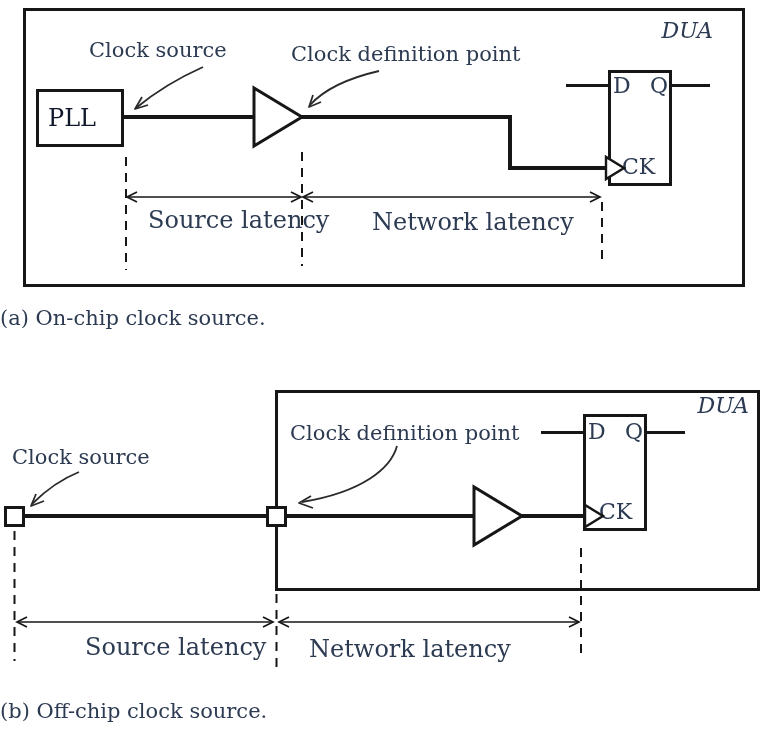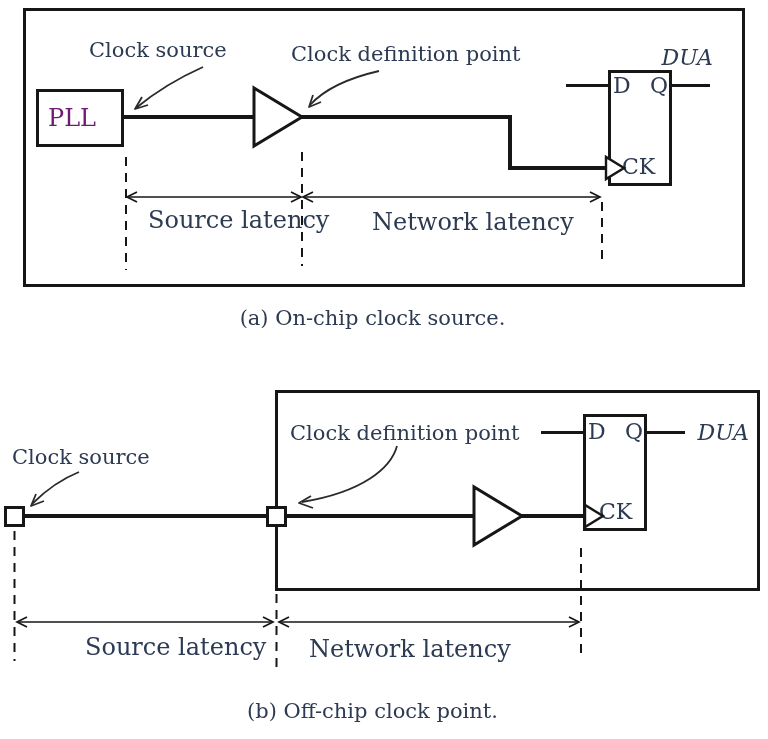--- a/index.html
+++ b/index.html
@@ -24,32 +24,32 @@
   }
   .label {
     position: absolute;
     color: #2c3a52;
     font-size: 24px;
     line-height: 1.1;
     white-space: nowrap;
     z-index: 9;
   }
   .pin { font-size: 22px; }
-  .dua { font-style: italic; font-size: 22px; text-align: right; margin-top: 27px; }
+  .dua { font-style: italic; font-size: 22px; text-align: right; }
   .pll-text {
     position: absolute;
     left: 36px; top: 89px;
     width: 72px; height: 58px;
     display: flex; align-items: center; justify-content: center;
-    color: #701a75; font-size: 24px; z-index: 9;
+    color: #0f172a; font-size: 24px; z-index: 9;
   }
   .caption {
     position: absolute;
     left: 0; width: 745px;
-    text-align: center;
+    text-align: left;
     color: #2c3a52;
     font-size: 21px;
     z-index: 9;
   }
   #overlay {
     position: absolute;
     left: 0; top: 0;
     z-index: 10;
     pointer-events: none;
   }
@@ -97,21 +97,21 @@
   <div class="wire" style="left:645px; top:431px; width:40px; height:3px;"></div>
   <div class="label pin" style="left:588px; top:420px;">D</div>
   <div class="label pin" style="left:625px; top:420px;">Q</div>
   <div class="label pin" style="left:599px; top:500px;">CK</div>
 
   <div class="label dua" style="left:676px; top:394px; width:73px;">DUA</div>
   <div class="label" style="left:12px; top:446px; font-size:21px;">Clock source</div>
   <div class="label" style="left:290px; top:422px; font-size:21px;">Clock definition point</div>
   <div class="label" style="left:85px; top:634px;">Source latency</div>
   <div class="label" style="left:309px; top:636px;">Network latency</div>
-  <div class="caption" style="top:699px;">(b) Off-chip clock point.</div>
+  <div class="caption" style="top:699px;">(b) Off-chip clock source.</div>
 
   <svg id="overlay" width="768" height="739" viewBox="0 0 768 739">
 
     <polygon points="254,88 254,146 302,117" fill="#ffffff" stroke="#161616" stroke-width="3"></polygon>
     <polygon points="474,487 474,545 522,516" fill="#ffffff" stroke="#161616" stroke-width="3"></polygon>
 
     <polygon points="606,157 606,179 624,168" fill="#ffffff" stroke="#161616" stroke-width="2.4"></polygon>
     <polygon points="585,505 585,527 603,516" fill="#ffffff" stroke="#161616" stroke-width="2.4"></polygon>
 
     <g fill="none" stroke="#2a2a2a" stroke-width="1.8" stroke-linejoin="round">

